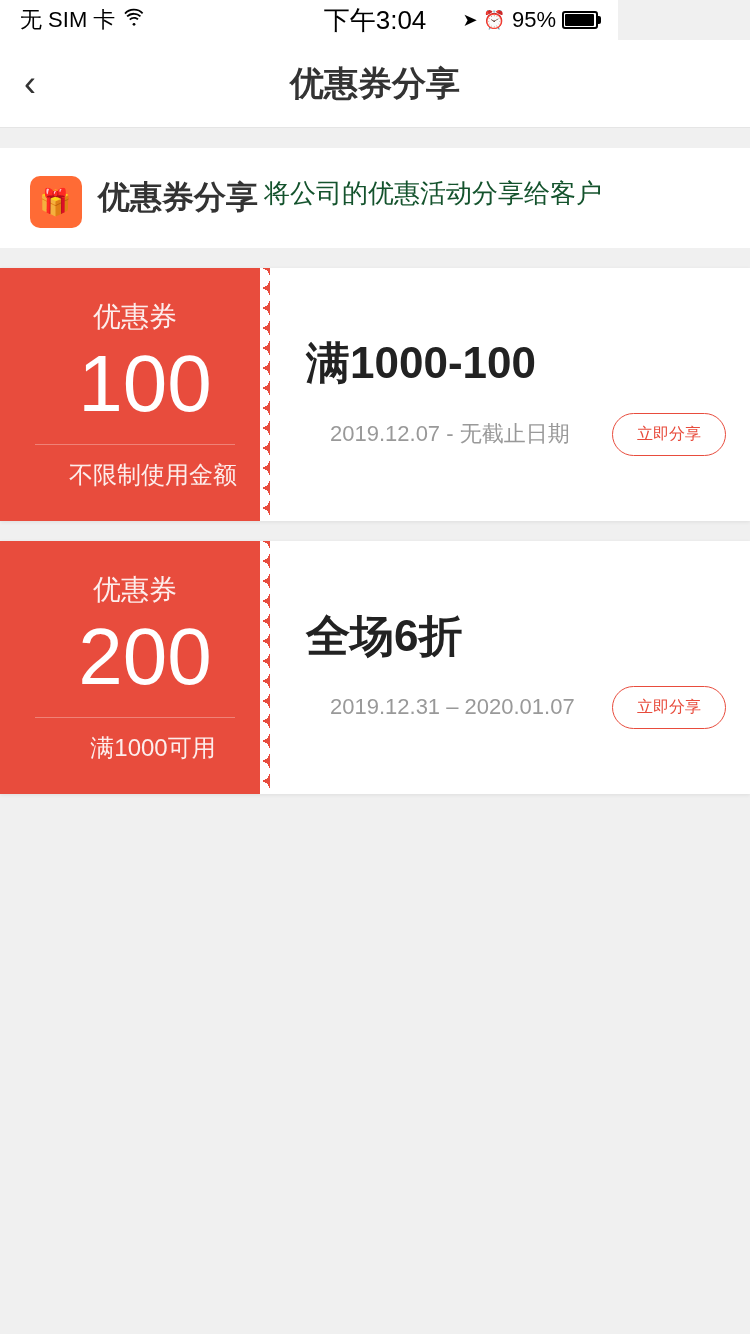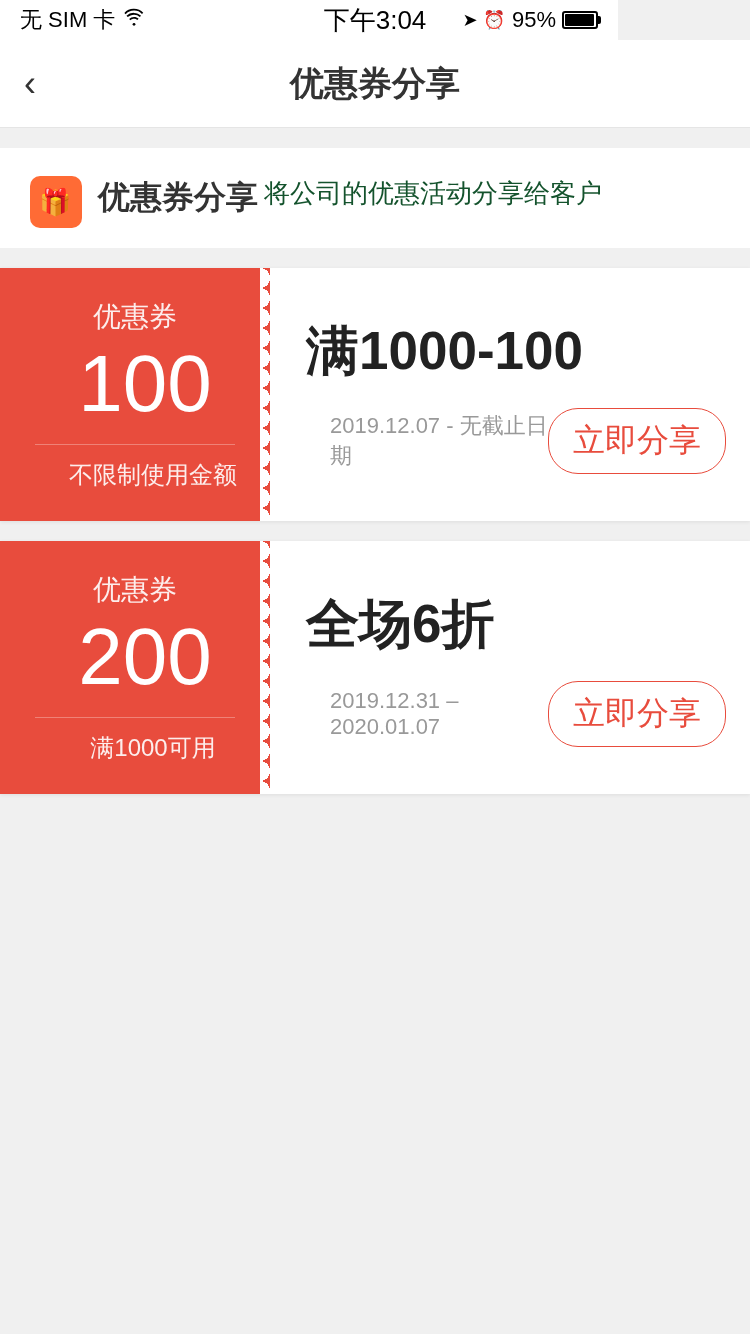--- a/index.html
+++ b/index.html
@@ -209,42 +209,42 @@
     
     .coupon-right {
       flex: 1;
       display: flex;
       flex-direction: column;
       justify-content: center;
       padding: 30px 24px 30px 36px;
       background: #fff;
     }
     .coupon-name {
-      font-size: 53px;
+      font-size: 44px;
       font-weight: 600;
       color: #222;
       margin-bottom: 20px;
     }
     .coupon-meta-row {
       display: flex;
       align-items: center;
       justify-content: space-between;
     }
     .coupon-date {
       font-size: 22px;
       color: #999;
       margin-left: 24px;
     }
     .share-btn {
       border: 1.5px solid #e84c3d;
       border-radius: 30px;
       color: #e84c3d;
       background: #fff;
       padding: 10px 24px;
-      font-size: 32px;
+      font-size: 16px;
       cursor: pointer;
       white-space: nowrap;
     }
 
     
     .empty-area {
       flex: 1;
       background: #f0f0f0;
       min-height: 500px;
     }

